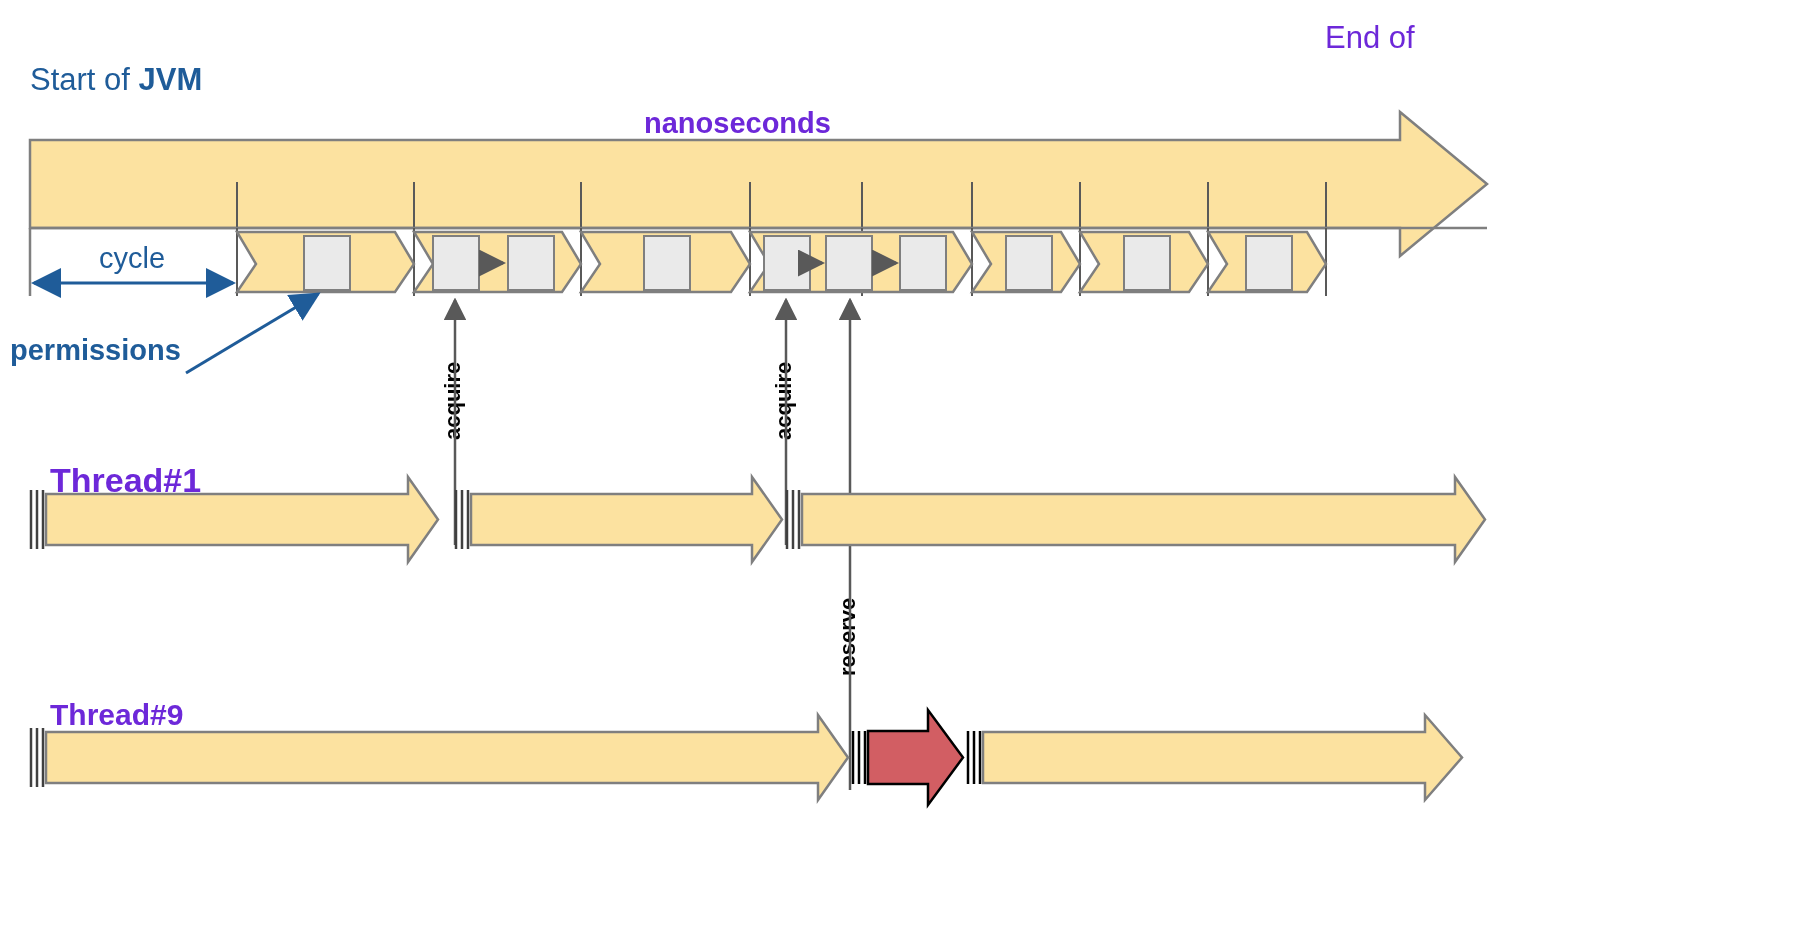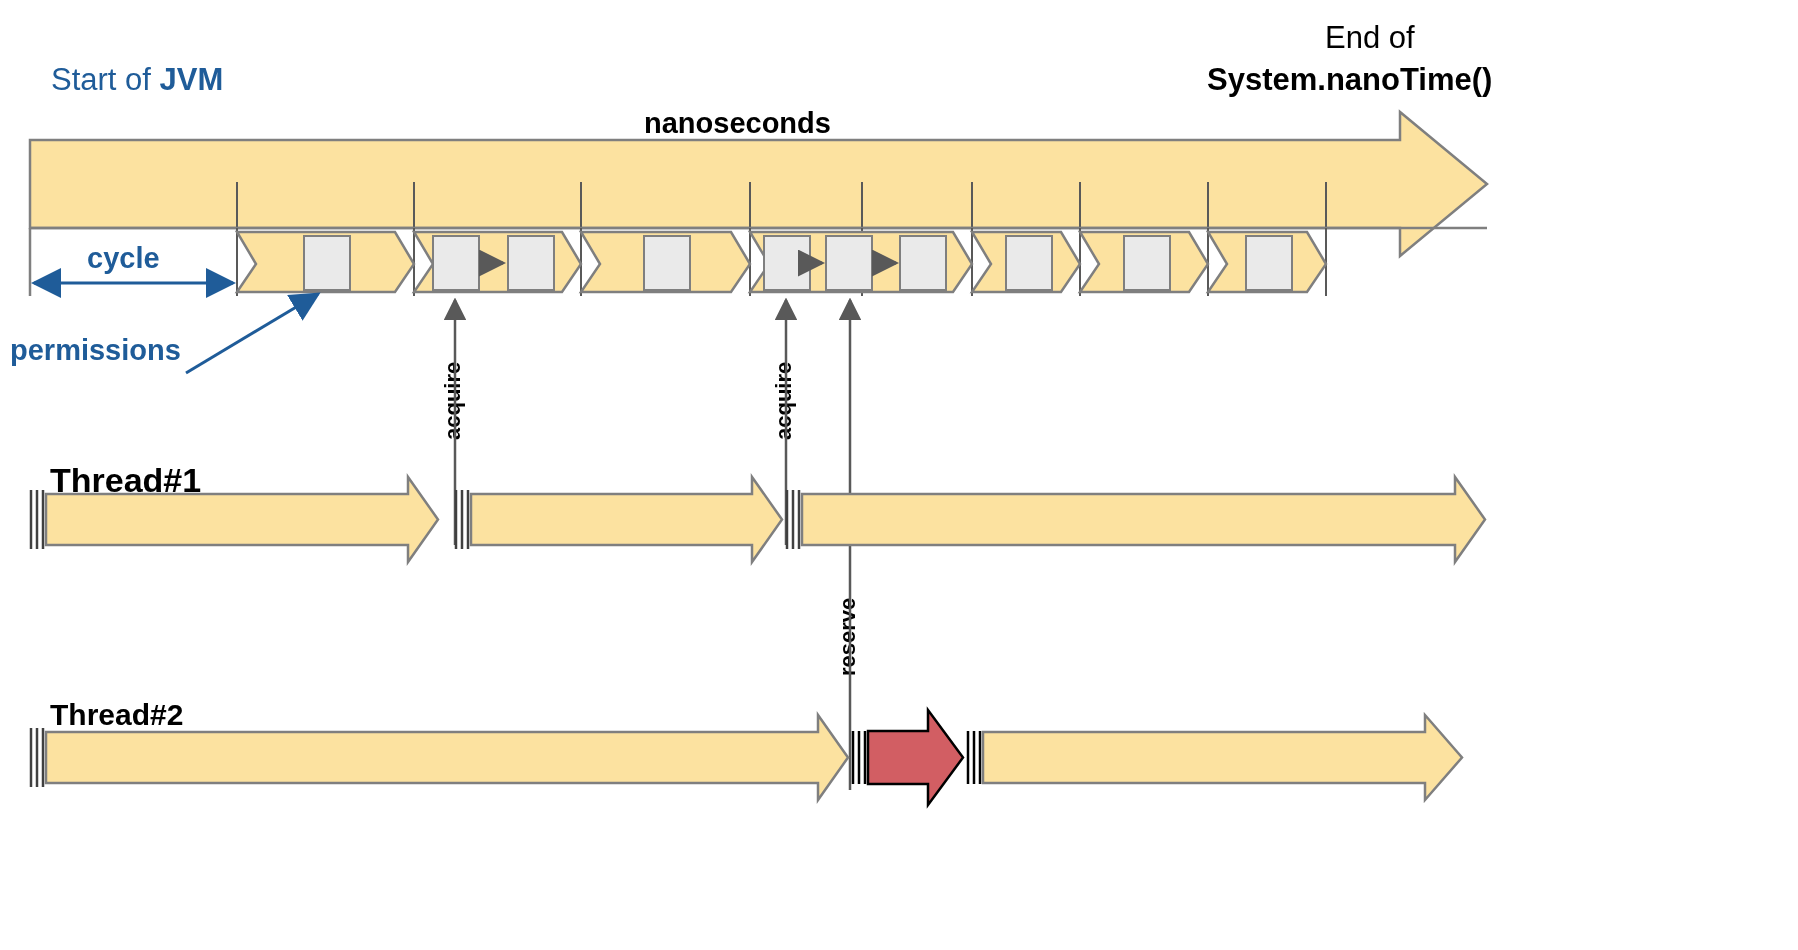--- a/index.html
+++ b/index.html
@@ -1,52 +1,51 @@
 <!DOCTYPE html>
 <html><head>
 <meta charset="utf-8">
 <style>
   html,body{margin:0;padding:0;background:#ffffff;}
   body{width:1798px;height:950px;position:relative;overflow:hidden;
        font-family:"Liberation Sans",sans-serif;}
   #stage{position:absolute;left:0;top:0;width:1798px;height:950px;}
   svg.layer{position:absolute;left:0;top:0;width:1798px;height:950px;overflow:visible;}
-  .blue-label{position:absolute;color:#000000;font-weight:bold;white-space:nowrap;}
+  .blue-label{position:absolute;color:#6d28d9;font-weight:bold;white-space:nowrap;}
   .blue-plain{position:absolute;color:#1F5C99;white-space:nowrap;}
   .blk{position:absolute;color:#000000;font-weight:bold;white-space:nowrap;
        font-family:"Liberation Sans",sans-serif;}
   .cellnum{position:absolute;color:#000000;white-space:nowrap;text-align:center;
            font-family:"Liberation Sans",sans-serif;}
   .runlab{position:absolute;color:#000000;white-space:nowrap;text-align:center;
           font-family:"Liberation Sans",sans-serif;}
   .vlab{position:absolute;color:#000000;font-weight:bold;white-space:nowrap;
         transform-origin:0 0;transform:rotate(-90deg);
         font-family:"Liberation Sans",sans-serif;}
 </style>
 </head>
 <body>
 
 <div id="stage">
 
-  <div class="blue-plain" style="left:30px;top:62px;font-size:31px;margin-left:21px;">
+  <div class="blue-plain" style="left:30px;top:62px;font-size:31px;">
     <span>Start of </span><b>JVM</b>
   </div>
 
   <div class="blue-label" style="left:1325px;top:20px;font-size:31px;font-weight:normal;">End of</div>
-  <div class="blue-label" style="left:1207px;top:62px;font-size:31px;">System.nanoTime()</div>
 
   <div class="blue-label" style="left:644px;top:107px;font-size:29px;text-align:center;">nanoseconds</div>
 
-  <div class="blue-plain" style="left:87px;top:242px;font-size:29px;font-weight:bold;">cycle</div>
+  <div class="blue-plain" style="left:99px;top:242px;font-size:29px;font-weight:normal;">cycle</div>
 
   <div class="blue-plain" style="left:10px;top:334px;font-size:29px;font-weight:bold;">permissions</div>
 
   <div class="blue-label" style="left:50px;top:461px;font-size:34px;">Thread#1</div>
 
-  <div class="blue-label" style="left:50px;top:698px;font-size:30px;">Thread#2</div>
+  <div class="blue-label" style="left:50px;top:698px;font-size:30px;">Thread#9</div>
 
   <div class="blk" style="left:537px;top:157px;font-size:21px;">refresh</div>
   <div class="blk" style="left:928px;top:157px;font-size:21px;">refresh</div>
   <div class="blk" style="left:1036px;top:157px;font-size:21px;">refresh</div>
 
   <div class="vlab" style="left:440px;top:440px;font-size:22px;">acquire</div>
   <div class="vlab" style="left:771px;top:440px;font-size:22px;">acquire</div>
   <div class="vlab" style="left:835px;top:676px;font-size:22px;">reserve</div>
 
   <div class="cellnum" style="left:304px;top:241px;width:46px;font-size:25px;">1</div>

